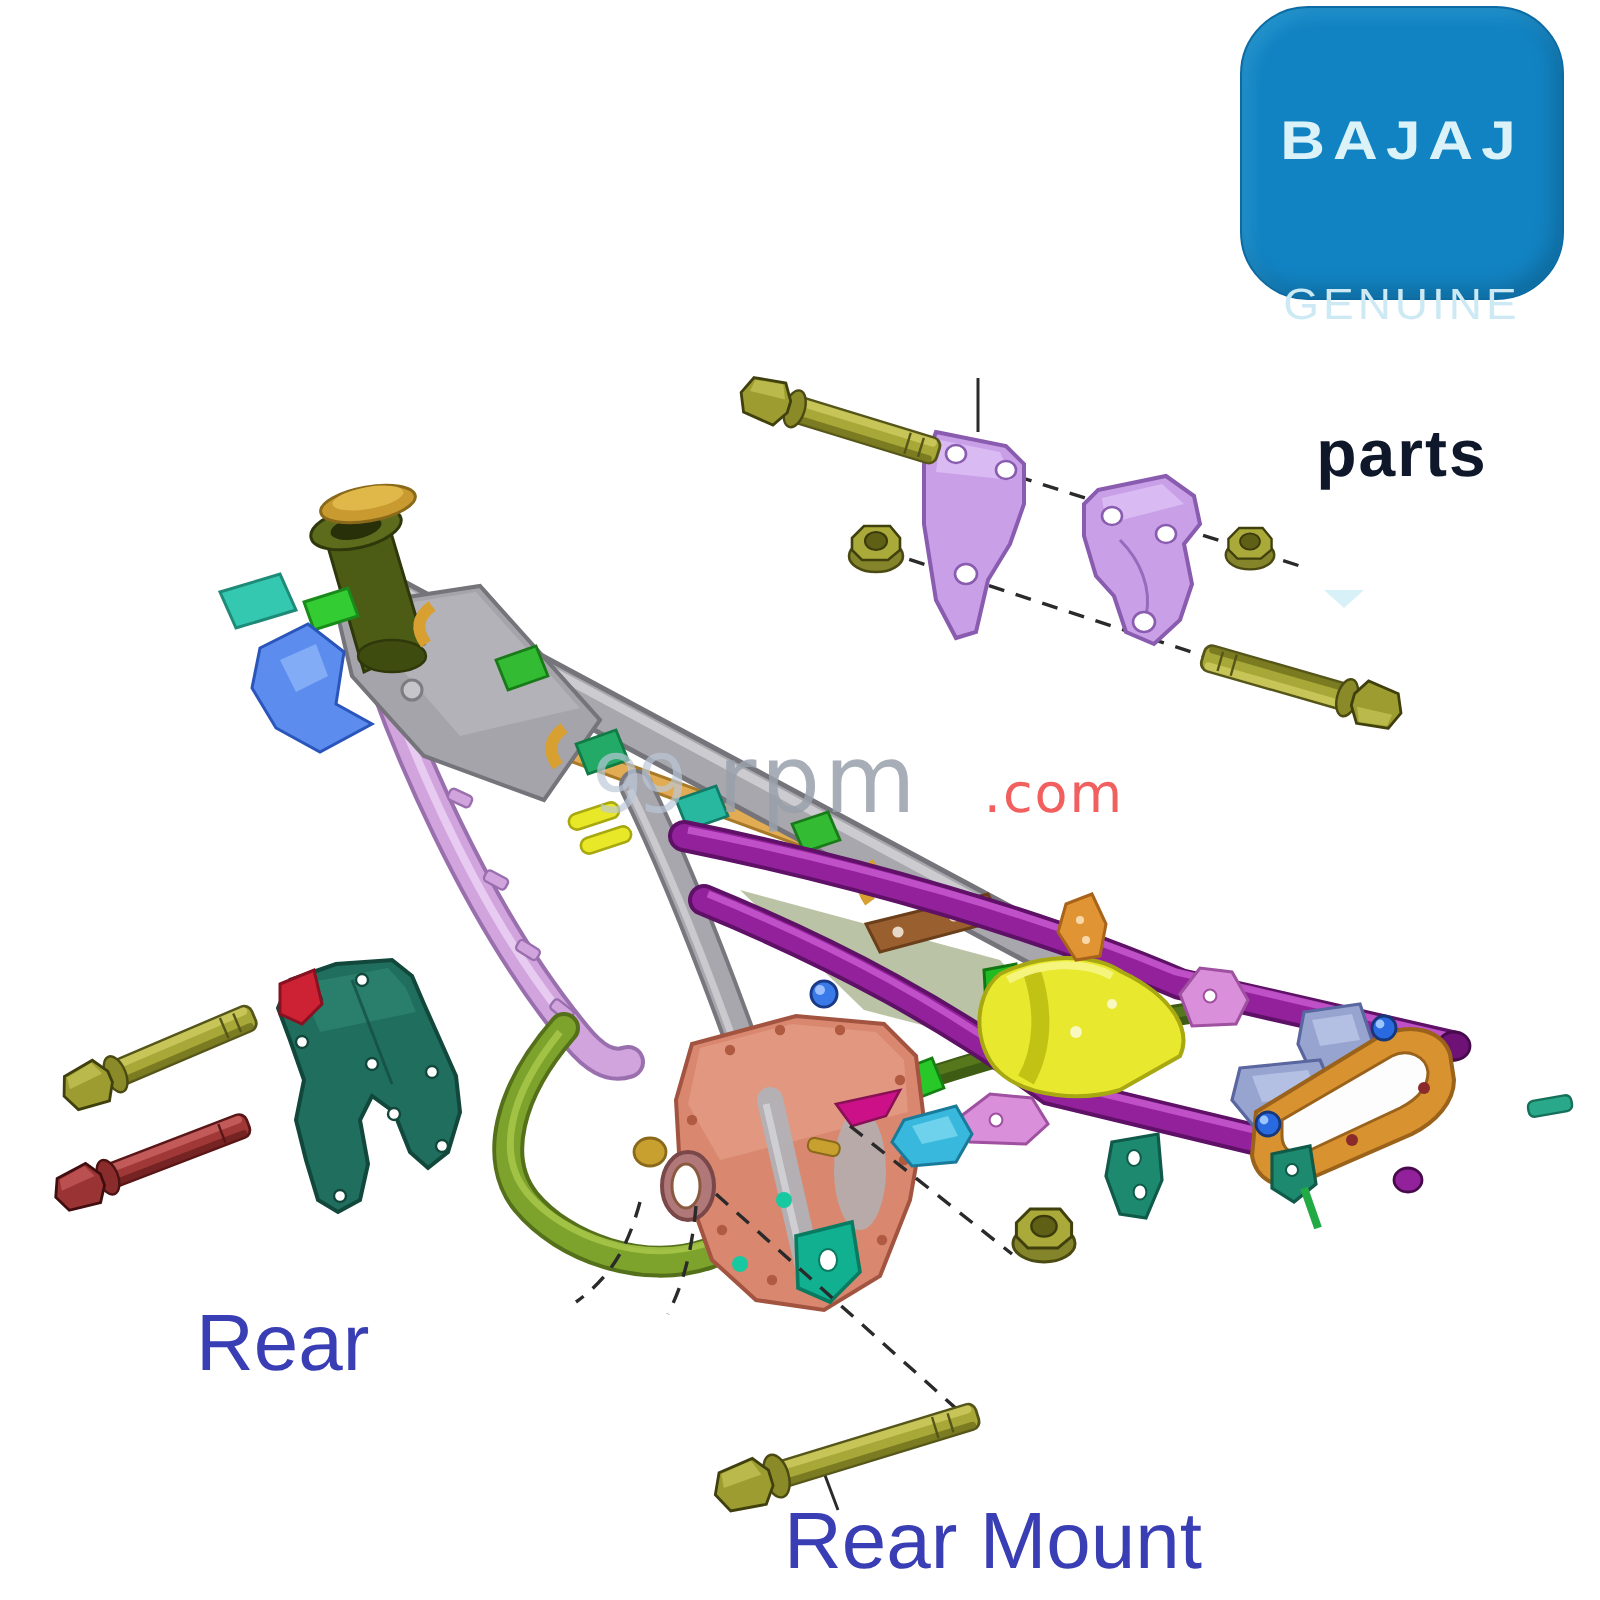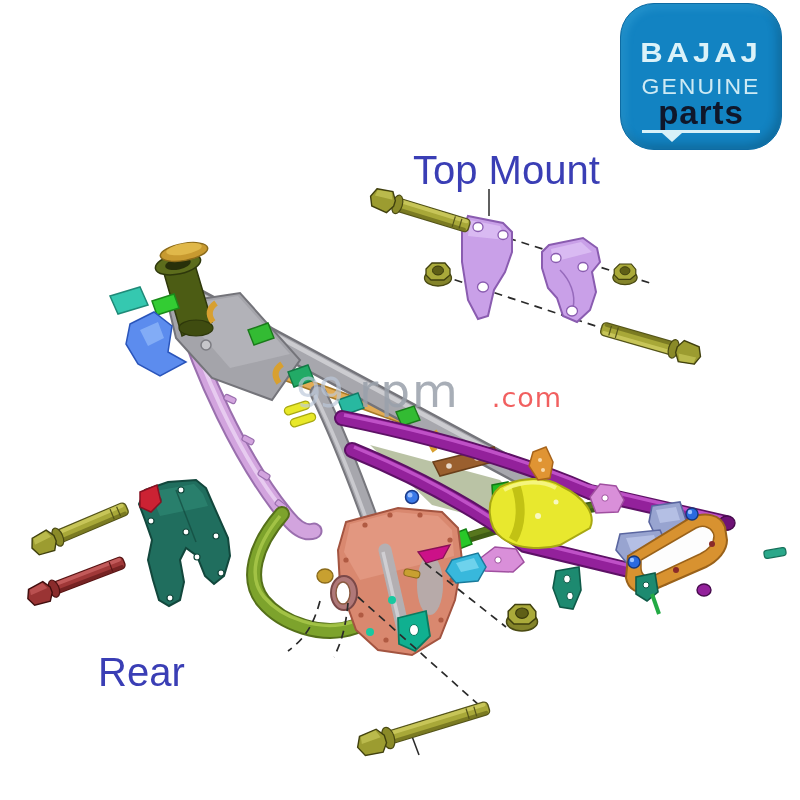--- a/index.html
+++ b/index.html
@@ -31,21 +31,21 @@
   .wm-rpm { font-size:47px; color:#9aa1ab; letter-spacing:2px; margin-left:18px; }
   .wm-com { font-size:27px; color:#ef4444; letter-spacing:1px;margin-left:32px; }
 
   
   .badge {
     position:absolute; left:620px; top:3px; width:162px; height:147px; z-index:3;
     background:var(--badge-bg,#1283c2); border-radius:34px;
     border:1px solid #0d6ba3;
     box-shadow: inset -4px -5px 10px rgba(0,0,0,.18), inset 4px 4px 8px rgba(120,220,255,.18);
     display:flex; flex-direction:column; align-items:center; justify-content:flex-start;
-    padding-top:33px; box-sizing:border-box;
+    padding-top:51px; box-sizing:border-box;gap:48px;
   }
   .badge-brand {
     font-size:31px; font-weight:bold; color:var(--badge-fg,#dbf2f9);
     letter-spacing:4px; transform:scaleY(.88); line-height:1;
   }
   .badge-genuine {
     font-size:23px; font-weight:400; color:#cdeaf4; letter-spacing:2px;
     margin-top:7px; transform:scaleY(.95); line-height:1;
   }
   .badge-parts {
@@ -333,22 +333,22 @@
       <use href="#bolt-olive-long" transform="translate(372,743) rotate(-17)"></use>
     </g>
   </svg>
 
   <div class="watermark">
     <span class="wm-99">99</span>
       <span class="wm-rpm">rpm</span>
       <span class="wm-com">.com</span>
   </div>
 
-  <div class="part-label" id="label-top">Top Mount</div>
   <div class="part-label" id="label-front-2">Rear</div>
+  <div class="part-label" id="label-rear">Rear Mount</div>
 
   <div class="badge">
     <div class="badge-brand">BAJAJ</div>
     <div class="badge-genuine">GENUINE</div>
     <div class="badge-parts">parts</div>
     <div class="badge-rule">
       <span class="arrow"></span>
     </div>
   </div>
 

